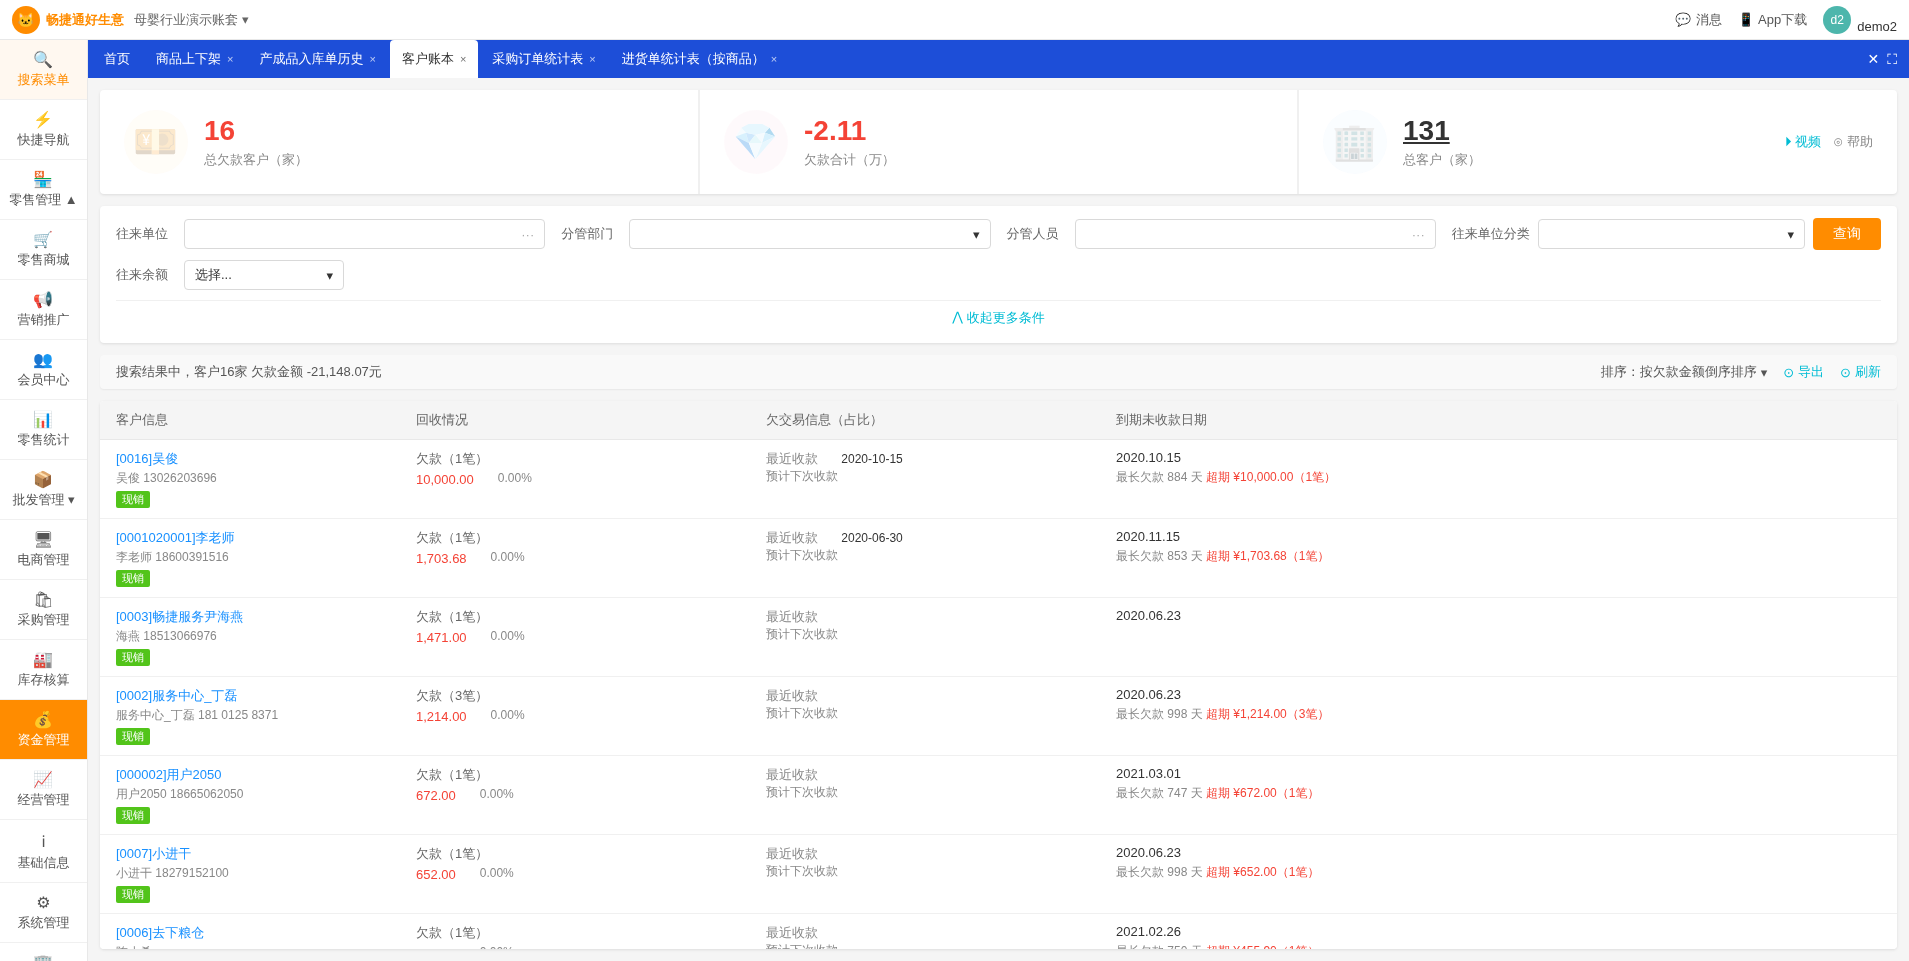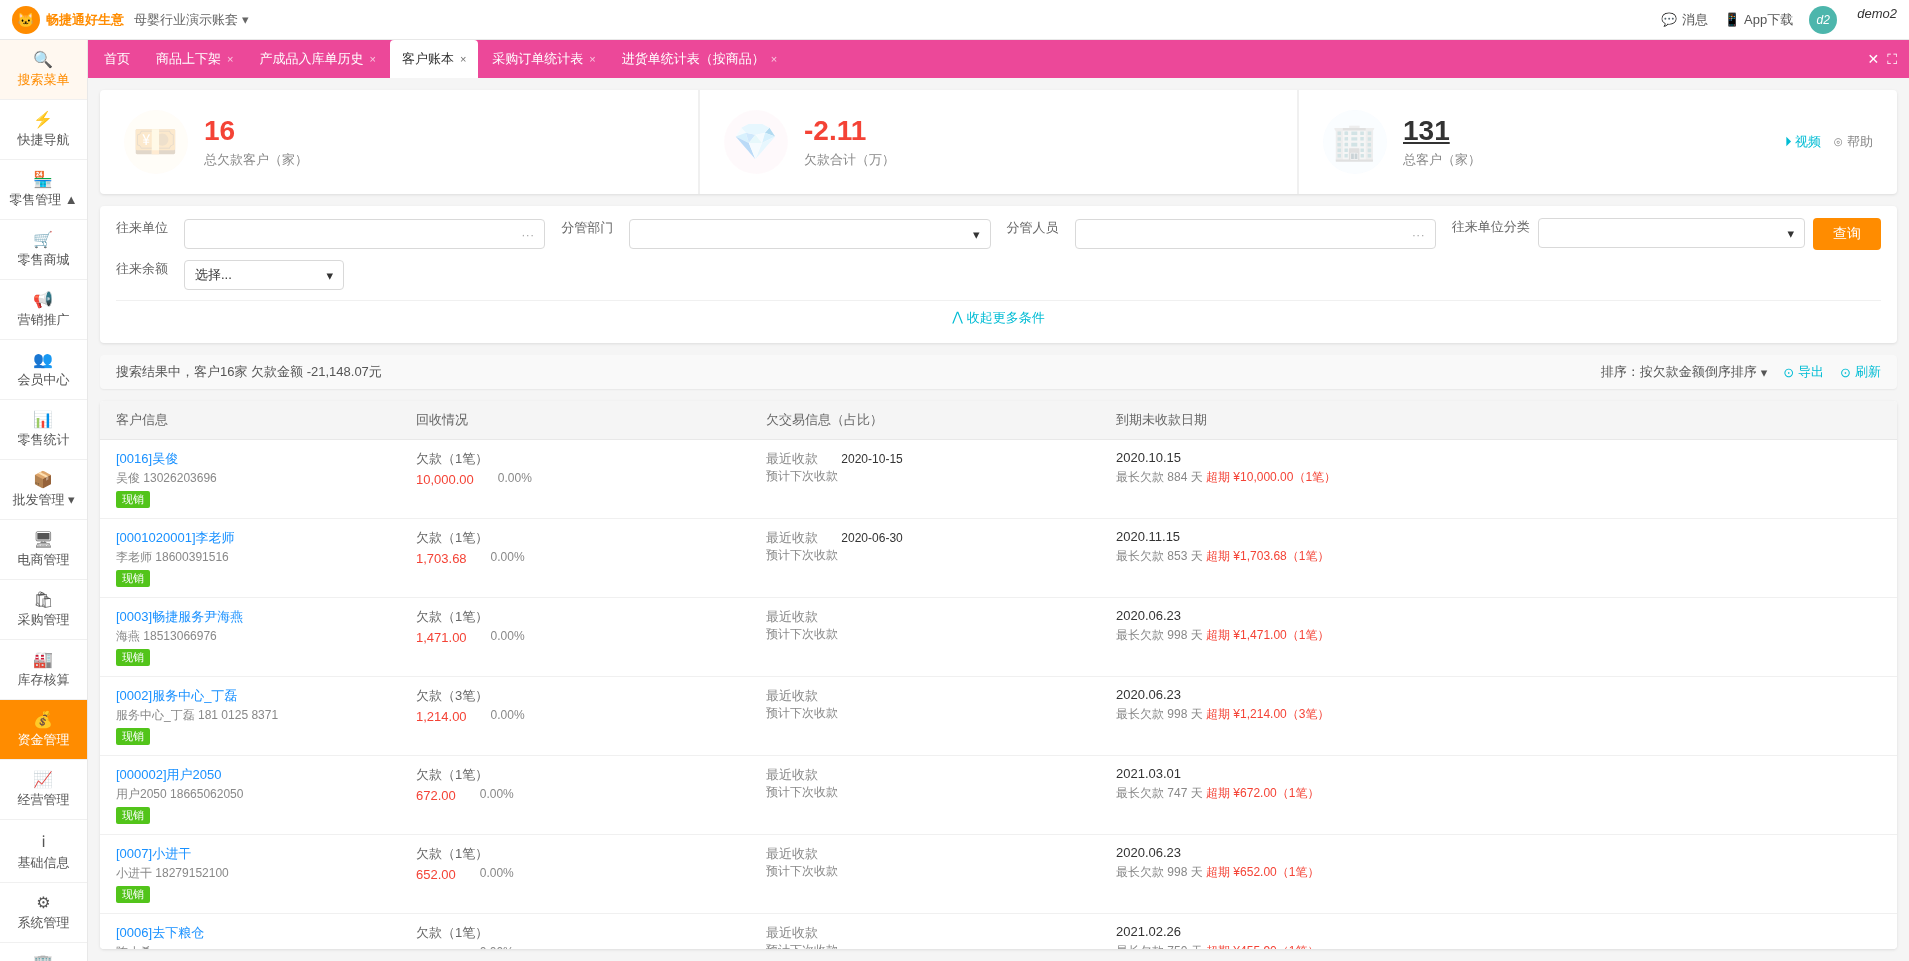--- a/index.html
+++ b/index.html
@@ -21,21 +21,21 @@
     .layout { display: flex; flex: 1; height: calc(961px - 40px); overflow: hidden; }
     .sidebar { width: 88px; background: #fff; border-right: 1px solid #e8e8e8; display: flex; flex-direction: column; overflow-y: auto; }
     .sidebar-item { padding: 10px 0; text-align: center; cursor: pointer; color: #555; font-size: 12px; border-bottom: 1px solid #f0f0f0; }
     .sidebar-item.active { color: #fff; background: #ff8c00; }
     .sidebar-item .s-icon { font-size: 16px; margin-bottom: 2px; display: block; }
 
     
     .main { flex: 1; display: flex; flex-direction: column; overflow: hidden; }
 
     
-    .tabbar { background: #ec4899; height: 38px; display: flex; align-items: center; padding: 0 4px; gap: 2px; }
+    .tabbar { background: #1d4ed8; height: 38px; display: flex; align-items: center; padding: 0 4px; gap: 2px; }
     .tab { height: 38px; display: flex; align-items: center; padding: 0 12px; color: #fff; cursor: pointer; font-size: 13px; white-space: nowrap; gap: 6px; background: transparent; border: none; }
     .tab.active { background: #fff; color: #333; border-radius: 4px 4px 0 0; }
     .tab .close-x { color: inherit; font-size: 11px; opacity: 0.7; }
     .tab-spacer { flex: 1; }
     .tab-actions { display: flex; align-items: center; gap: 8px; color: #fff; padding-right: 8px; font-size: 16px; cursor: pointer; }
 
     
     .content { flex: 1; overflow-y: auto; background: #f5f5f5; padding: 12px; display: flex; flex-direction: column; gap: 12px; }
 
     
@@ -49,21 +49,21 @@
     .stat-info { display: flex; flex-direction: column; gap: 4px; }
     .stat-value { font-size: 28px; font-weight: bold; }
     .stat-value.red { color: #f44336; }
     .stat-value.dark { color: #333; text-decoration: underline; }
     .stat-label { color: #888; font-size: 13px; }
 
     
     .filter-area { background: #fff; border-radius: 4px; padding: 12px 16px; box-shadow: 0 1px 3px rgba(0,0,0,0.1); }
     .filter-row { display: flex; align-items: center; gap: 16px; margin-bottom: 10px; }
     .filter-row:last-child { margin-bottom: 0; }
-    .filter-item { display: flex; align-items: flex-start; gap: 8px; flex: 1; }
+    .filter-item { display: flex; align-items: center; gap: 8px; flex: 1; }
     .filter-label { color: #666; font-size: 13px; white-space: nowrap; min-width: 60px; }
     .filter-input { border: 1px solid #d9d9d9; border-radius: 4px; padding: 5px 10px; flex: 1; color: #333; height: 30px; font-size: 13px; display: flex; align-items: center; justify-content: space-between; cursor: pointer; }
     .filter-input.has-dots { justify-content: flex-end; color: #aaa; }
     .filter-select { border: 1px solid #d9d9d9; border-radius: 4px; padding: 5px 10px; flex: 1; color: #333; height: 30px; font-size: 13px; display: flex; align-items: center; justify-content: space-between; cursor: pointer; }
     .collapse-row { display: flex; justify-content: center; padding: 4px 0; cursor: pointer; color: #00bcd4; font-size: 12px; gap: 4px; border-top: 1px solid #f0f0f0; margin-top: 8px; padding-top: 8px; }
     .btn-query { background: #ff8c00; color: #fff; border: none; border-radius: 4px; padding: 6px 20px; cursor: pointer; font-size: 14px; height: 32px; white-space: nowrap; }
 
     
     .summary-bar { background: #f9f9f9; border-radius: 4px; padding: 8px 16px; display: flex; align-items: center; justify-content: space-between; box-shadow: 0 1px 2px rgba(0,0,0,0.06); }
     .summary-text { color: #555; font-size: 13px; }
@@ -107,21 +107,21 @@
   </div>
   <div class="topbar-right">
     <div class="top-btn">
       <span>💬</span>
       <span>消息</span>
     </div>
     <div class="top-btn">
       <span>📱</span>
       <span>App下载</span>
     </div>
-    <div style="display:flex;align-items:flex-start;gap:20px;font-style:italic;">
+    <div style="display:flex;align-items:flex-end;gap:6px;">
       <div class="avatar" style="width:28px;height:28px;border-radius:50%;background:#4db6ac;color:#fff;display:flex;align-items:center;justify-content:center;font-size:12px;">d2</div>
       <span class="user-name">demo2</span>
     </div>
   </div>
 </div>
 
 <div class="layout">
 
   <div class="sidebar">
     <div class="sidebar-item" style="background:#fff8f0;color:#ff8c00;">
@@ -412,24 +412,20 @@
     </div>
     <div class="td">
       <div class="collection-info">
         <span>最近收款</span>
         <span class="collection-date" style="margin-left:20px;"></span>
       </div>
       <div class="collection-info">预计下次收款</div>
     </div>
     <div class="td">
       <div class="overdue-date">2020.06.23</div>
-      <div style="margin-top:4px;">
-        <span class="overdue-days">最长欠款 998 天  </span>
-        <span class="overdue-amount">超期 ¥1,471.00（1笔）</span>
-      </div>
     </div>
   </div>
             <div class="table-row-item">
     <div class="td">
       <div>
         <span class="customer-name">[0002]服务中心_丁磊</span>
       </div>
       <div class="customer-contact">服务中心_丁磊  181 0125 8371</div>
       <span class="tag-current">现销</span>
     </div>

